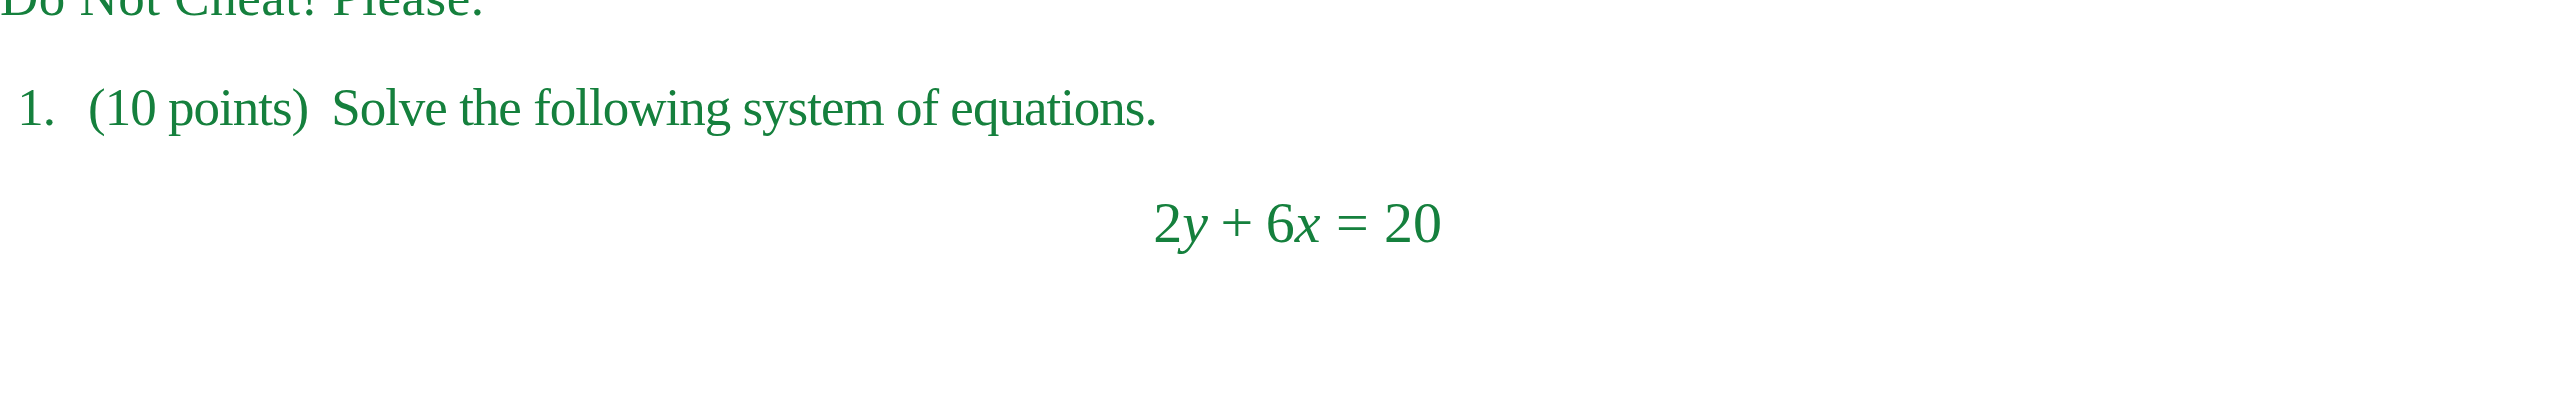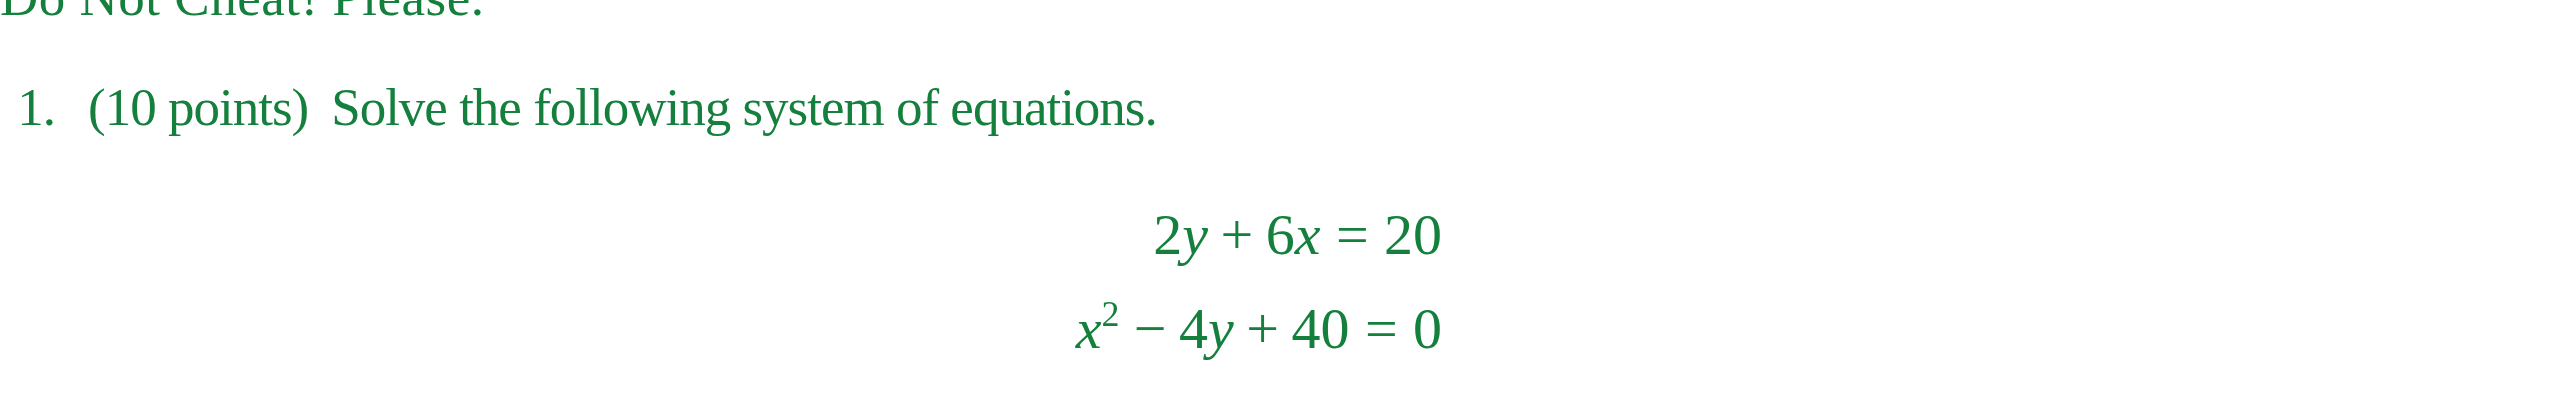--- a/index.html
+++ b/index.html
@@ -35,21 +35,21 @@
     line-height: 53px;
     letter-spacing: -1px;
     white-space: nowrap;
   }
   .problem-points { margin-left: 33px; }
   .problem-prompt { margin-left: 23px; }
   
   .eq-block {
     position: absolute;
     left: 0px;
-    top: 188px;
+    top: 176px;
     width: 1442px;
     text-align: right;
     font-size: 58px;
     line-height: 94px;
   }
   .eq-line { white-space: nowrap; }
   .mi { font-style: italic; }          
   .mn { font-style: normal; }          
   .mo { margin: 0 12.5px; }              
   .mrel { margin: 0 15.4px; }            
@@ -68,18 +68,17 @@
   <div class="clipped-line">Do Not Cheat! Please.</div>
 
   <div class="problem-line">
     <span class="problem-number">1.</span><span class="problem-points">(10 points)</span><span class="problem-prompt">Solve the following system of equations.</span>
   </div>
 
   <div class="eq-block">
 
     <div class="eq-line"><span class="mn">2</span><span class="mi">y</span><span class="mo">+</span><span class="mn">6</span><span class="mi">x</span><span class="mrel">=</span><span class="mn">20</span></div>
 
-    <div class="eq-line"><span class="mi">x</span><span class="mn msup">2</span><span class="mo">−</span><span class="mn">4</span><span class="mi">y</span><span class="mo">+</span><span class="mn">40</span><span class="mrel">=</span><span class="mn">0</span></div>
 
   </div>
 
 </div>
 
 
 </body></html>

